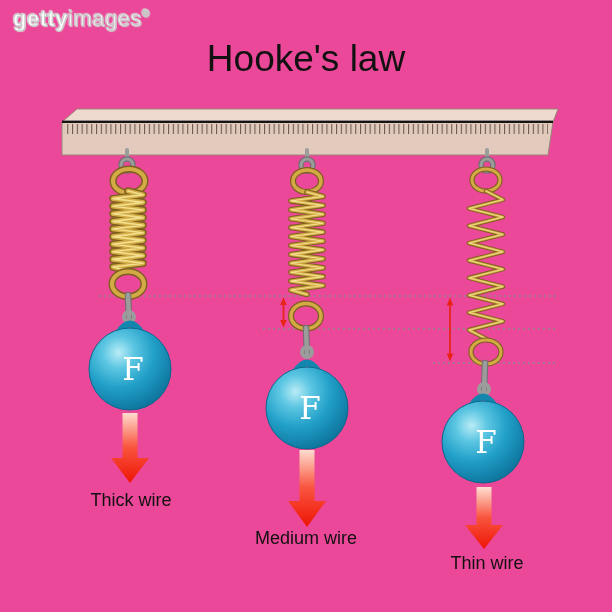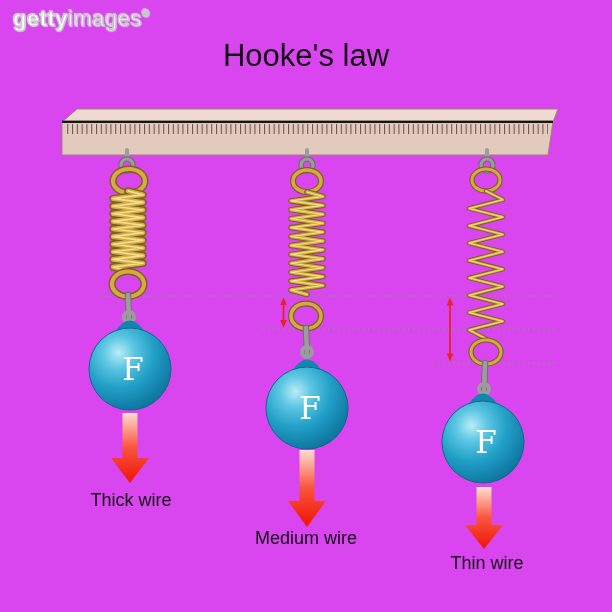--- a/index.html
+++ b/index.html
@@ -3,33 +3,33 @@
 <meta charset="utf-8">
 <style>
   :root{
     --beam-front:#e2cabc; --beam-top:#eedace; --beam-edge:#9b8478;
     --spring-gold:#d3aa45; --spring-gold-dark:#7e5f1e; --spring-gold-hi:#f2e090;
     --ball-blue:#1f9ac4; --force-red:#ee1405; --measure-red:#e82317;
     --hook-gray:#9c9c9c; --hook-gray-dark:#6f6f6f; --dotted-line:#8c8c8c; --text:#111111;
   }
   html,body{margin:0;padding:0;}
   body{font-family:"Liberation Sans", sans-serif;}
-  .stage{position:relative;width:612px;height:612px;background:#d946ef;overflow:hidden;}
+  .stage{position:relative;width:612px;height:612px;background:#ec4899;overflow:hidden;}
   .watermark{
     position:absolute;left:13px;top:6px;font-size:22px;color:#ffffff;
     -webkit-text-stroke:1px #c8c8c8;
     text-shadow:0 0 1px #cccccc,1px 1px 1px #d4d4d4,-1px -1px 1px #e2e2e2;
     letter-spacing:.5px;white-space:nowrap;user-select:none;
   }
   .wm-bold{font-weight:bold;}
   .wm-light{font-weight:400;opacity:.95;}
   .wm-reg{font-size:10px;vertical-align:9px;}
   .title{
     position:absolute;top:38px;left:0;width:612px;text-align:center;
-    font-size:31px;color:var(--text);
+    font-size:37px;color:var(--text);
   }
   svg{position:absolute;left:0;top:0;}
   .beam-front{fill:var(--beam-front);stroke:var(--beam-edge);stroke-width:1;}
   .beam-top{fill:var(--beam-top);stroke:var(--beam-edge);stroke-width:1;}
   .beam-line{fill:#151515;}
   .dotted{stroke:var(--dotted-line);stroke-width:1.6;stroke-dasharray:1.8 3.2;fill:none;}
   .measure-line{stroke:var(--measure-red);stroke-width:1.7;}
   .measure-head{fill:var(--measure-red);}
   .coil-dark{fill:none;stroke:var(--spring-gold-dark);stroke-linejoin:round;stroke-linecap:round;}
   .coil-main{fill:none;stroke:var(--spring-gold);stroke-linejoin:round;stroke-linecap:round;}

